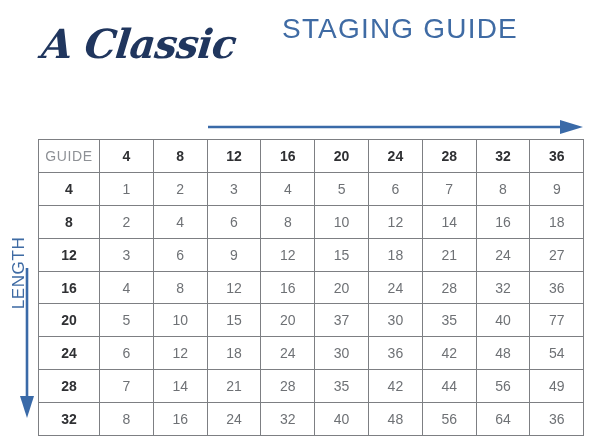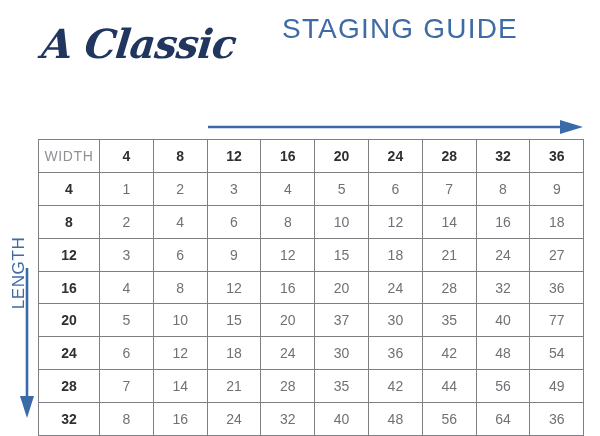--- a/index.html
+++ b/index.html
@@ -205,21 +205,21 @@
         <col class="data-col">
       <col class="data-col">
         <col class="data-col">
         <col class="data-col">
       <col class="data-col">
         <col class="data-col">
         <col class="data-col">
     </colgroup>
     <thead>
       <tr>
-        <th class="corner-cell">WIDTH</th>
+        <th class="corner-cell">GUIDE</th>
         <th class="col-head">4</th>
         <th class="col-head">8</th>
         <th class="col-head">12</th>
         <th class="col-head">16</th>
         <th class="col-head">20</th>
         <th class="col-head">24</th>
         <th class="col-head">28</th>
         <th class="col-head">32</th>
         <th class="col-head">36</th>
       </tr>

